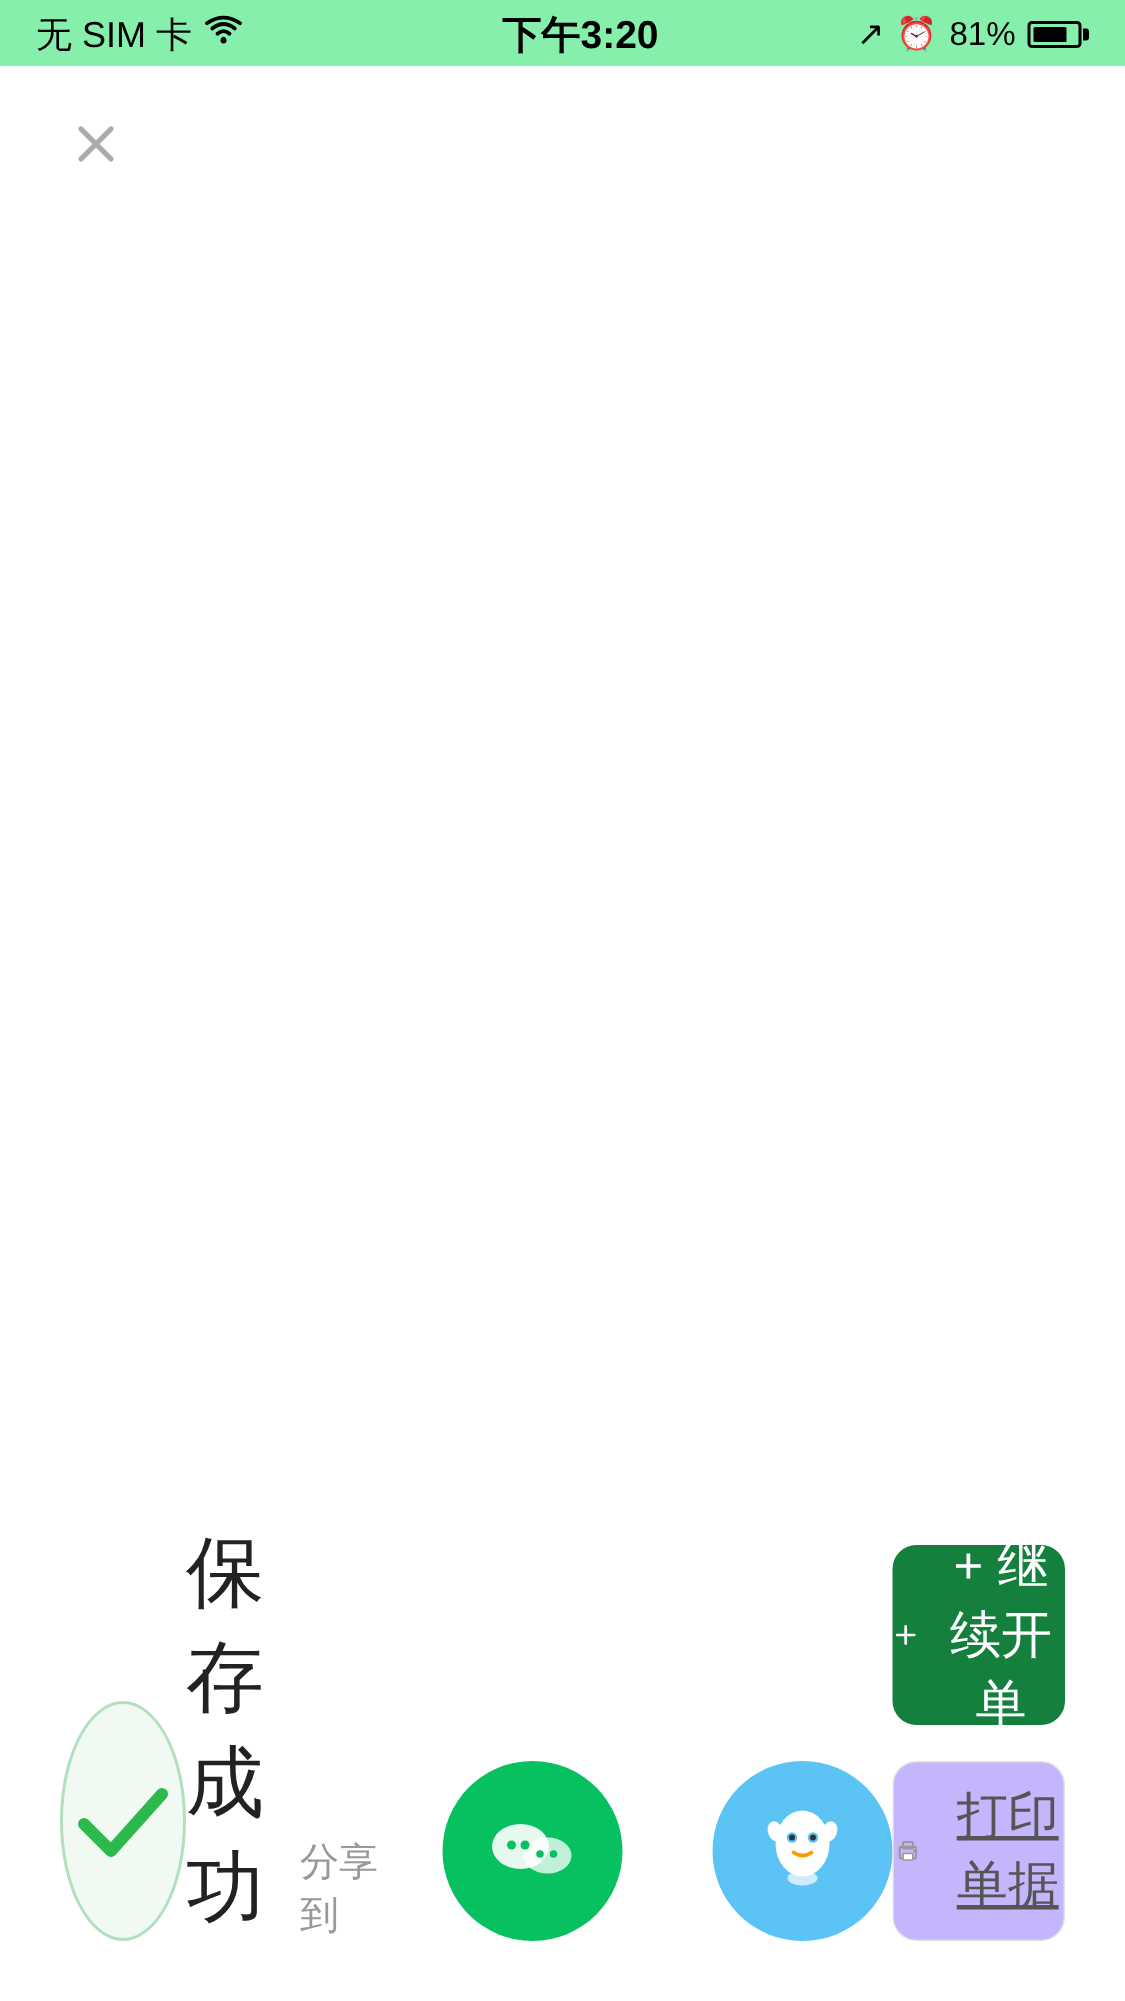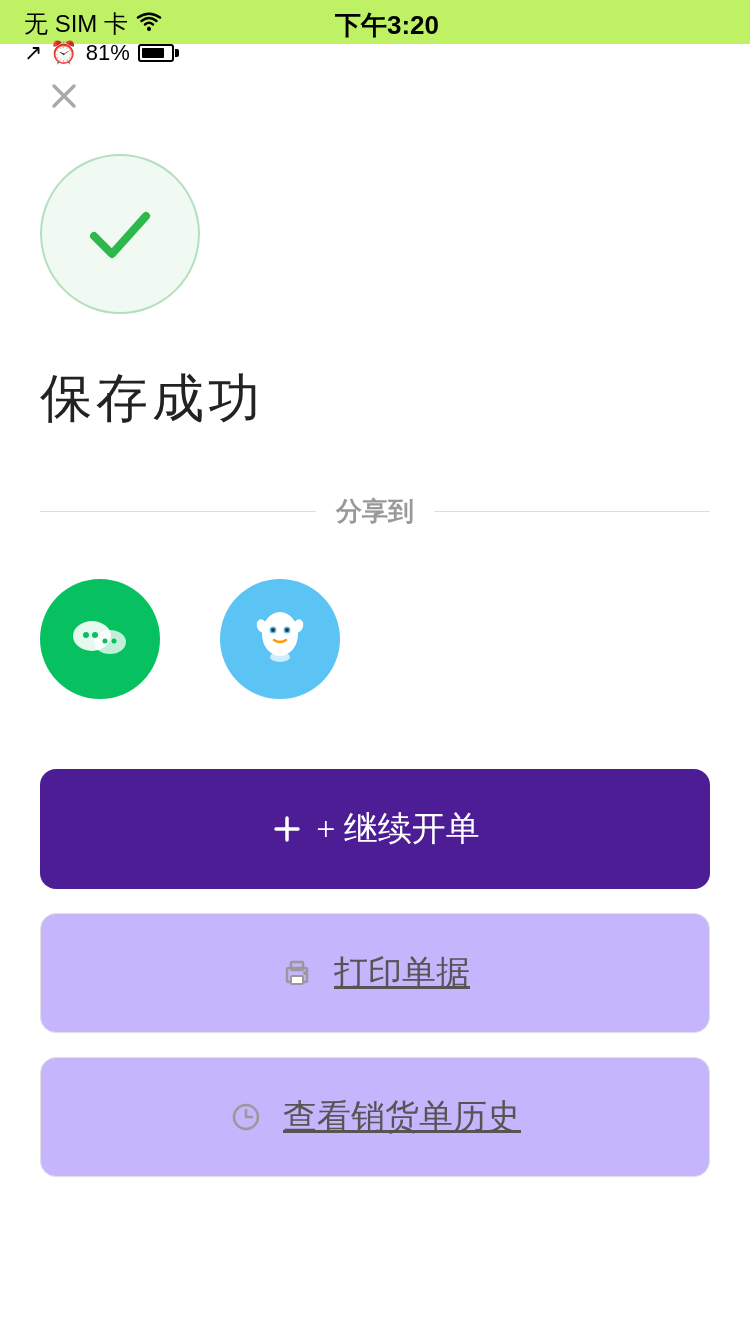--- a/index.html
+++ b/index.html
@@ -12,24 +12,24 @@
       font-family: -apple-system, "PingFang SC", "Helvetica Neue", sans-serif;
       color: #333;
       display: flex;
       flex-direction: column;
     }
 
     
     .status-bar {
       display: flex;
       justify-content: space-between;
+      align-items: center;
       padding: 8px 24px 6px;
       height: 44px;
-      background: #bef264;
-      flex-direction: column;
+      background: #86efac;
     }
     .status-left {
       font-size: 24px;
       font-weight: 500;
       color: #000;
       display: flex;
       align-items: center;
       gap: 8px;
     }
     .status-center {
@@ -47,22 +47,21 @@
       gap: 8px;
       font-size: 22px;
       font-weight: 500;
       color: #000;
     }
 
     
     .content {
       flex: 1;
       display: flex;
-      flex-direction: column;
-      align-items: flex-start;
+      align-items: flex-end;
       padding: 30px 40px 40px;
       position: relative;
     }
 
     
     .close-btn {
       position: absolute;
       top: 28px;
       left: 40px;
       width: 48px;
@@ -112,21 +111,20 @@
       gap: 20px;
     }
     .share-divider .line {
       flex: 1;
       height: 1px;
       background: #ddd;
     }
     .share-divider .label {
       font-size: 26px;
       color: #999;
-      font-weight: bold;
     }
 
     
     .share-icons {
       display: flex;
       gap: 60px;
       margin-top: 50px;
     }
     .share-icon-btn {
       width: 120px;
@@ -161,24 +159,23 @@
       border: none;
       display: flex;
       align-items: center;
       justify-content: center;
       gap: 20px;
       font-size: 34px;
       cursor: pointer;
       outline: none;
     }
     .action-btn.primary {
-      background: #4c1d95;
+      background: #15803d;
       color: #fff;
       font-weight: 500;
-      font-family: Liberation Serif, serif;
     }
     .action-btn.secondary {
       background: #c4b5fd;
       color: #555;
       border: 1px solid #e0e0e0;
       text-decoration: underline;
     }
     .action-btn svg {
       width: 34px;
       height: 34px;
@@ -312,23 +309,15 @@
     <button class="action-btn secondary">
       <svg width="34" height="34" viewBox="0 0 34 34" fill="none">
         <rect x="7" y="12" width="20" height="14" rx="2" stroke="#999" stroke-width="2.5"></rect>
         <rect x="11" y="6" width="12" height="8" rx="1" stroke="#999" stroke-width="2.5"></rect>
         <rect x="11" y="20" width="12" height="8" rx="1" fill="white" stroke="#999" stroke-width="2"></rect>
         <circle cx="25" cy="17" r="2" fill="#999"></circle>
       </svg>
       <span>打印单据</span>
     </button>
 
-    <button class="action-btn secondary">
-      <svg width="34" height="34" viewBox="0 0 34 34" fill="none">
-        <circle cx="17" cy="17" r="12" stroke="#999" stroke-width="2.5"></circle>
-        <line x1="17" y1="17" x2="17" y2="10" stroke="#999" stroke-width="2.5" stroke-linecap="round"></line>
-        <line x1="17" y1="17" x2="23" y2="17" stroke="#999" stroke-width="2.5" stroke-linecap="round"></line>
-      </svg>
-      <span>查看销货单历史</span>
-    </button>
 
   </div>
 </div>
 
 </body></html>

